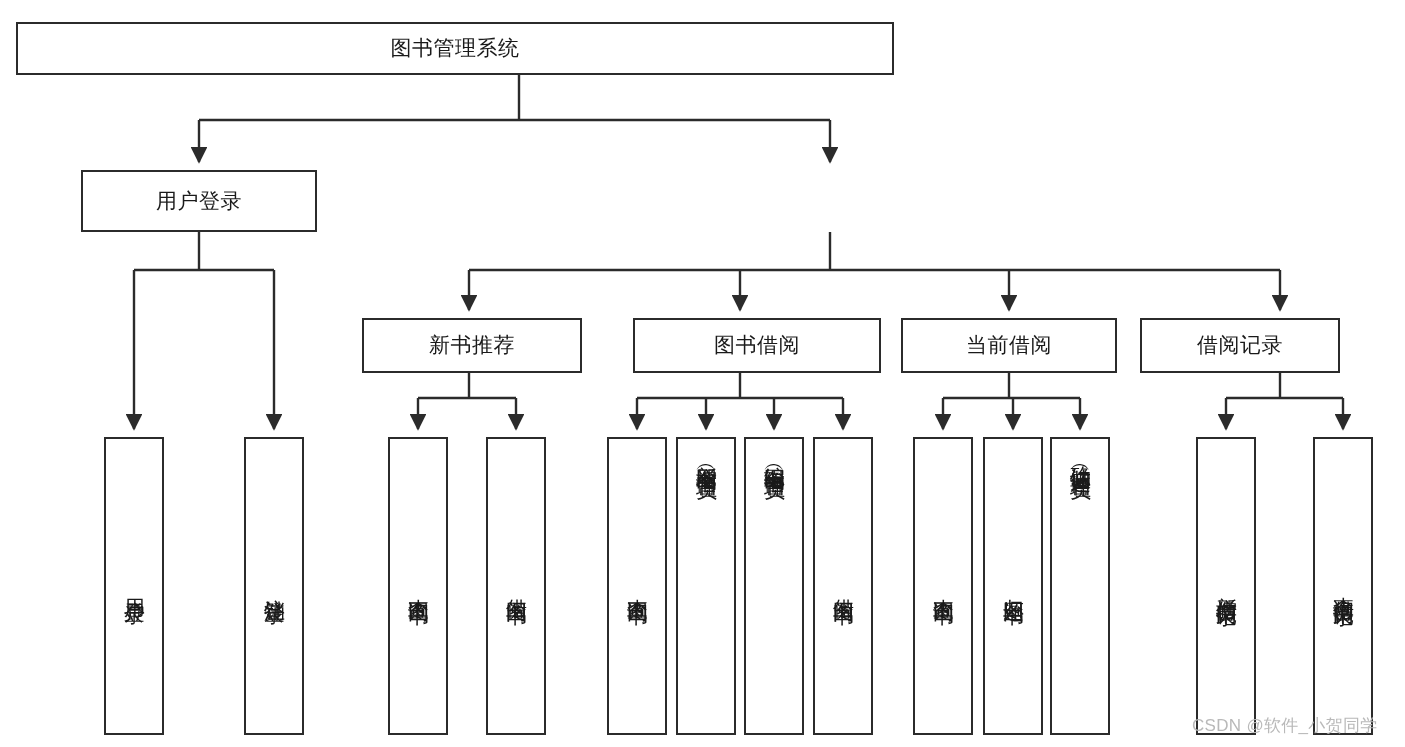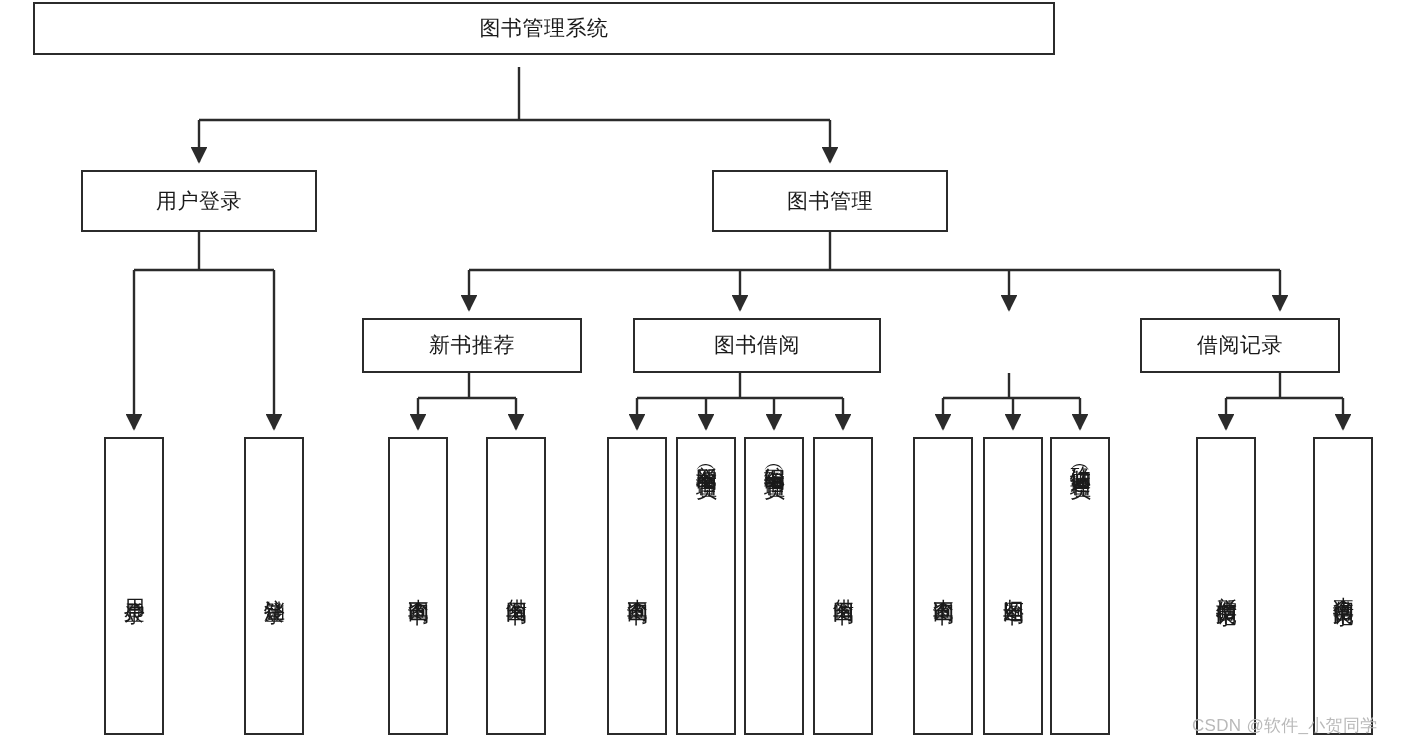--- a/index.html
+++ b/index.html
@@ -114,36 +114,36 @@
       <path d="M 1013 398 L 1013 429" marker-end="url(#arrow)"></path>
       <path d="M 1080 398 L 1080 429" marker-end="url(#arrow)"></path>
 
       <path d="M 1280 373 L 1280 398"></path>
       <path d="M 1226 398 L 1343 398"></path>
       <path d="M 1226 398 L 1226 429" marker-end="url(#arrow)"></path>
       <path d="M 1343 398 L 1343 429" marker-end="url(#arrow)"></path>
     </g>
   </svg>
 
-  <div class="node h" id="node-root" style="left: 16px; top: 2px; width: 1022px; height: 53px; margin-left: 17px;">
+  <div class="node h" id="node-root" style="left: 16px; top: 22px; width: 878px; height: 53px;">
     <span>图书管理系统</span>
   </div>
 
   <div class="node h" style="left: 81px; top: 170px; width: 236px; height: 62px;">
     <span>用户登录</span>
-  </div>
-  <div class="node h" style="left: 712px; top: 170px; width: 236px; height: 62px;">
-    <span>图书管理</span>
   </div>
 
   <div class="node h" style="left: 362px; top: 318px; width: 220px; height: 55px;">
     <span>新书推荐</span>
   </div>
   <div class="node h" style="left: 633px; top: 318px; width: 248px; height: 55px;">
     <span>图书借阅</span>
+  </div>
+  <div class="node h" style="left: 901px; top: 318px; width: 216px; height: 55px;">
+    <span>当前借阅</span>
   </div>
   <div class="node h" style="left: 1140px; top: 318px; width: 200px; height: 55px;">
     <span>借阅记录</span>
   </div>
 
   <div class="node v mid" style="left: 104px; top: 437px; width: 60px; height: 298px;">
     <span class="vlabel">用户登录</span>
   </div>
   <div class="node v mid" style="left: 244px; top: 437px; width: 60px; height: 298px;">
     <span class="vlabel">注销登录</span>

